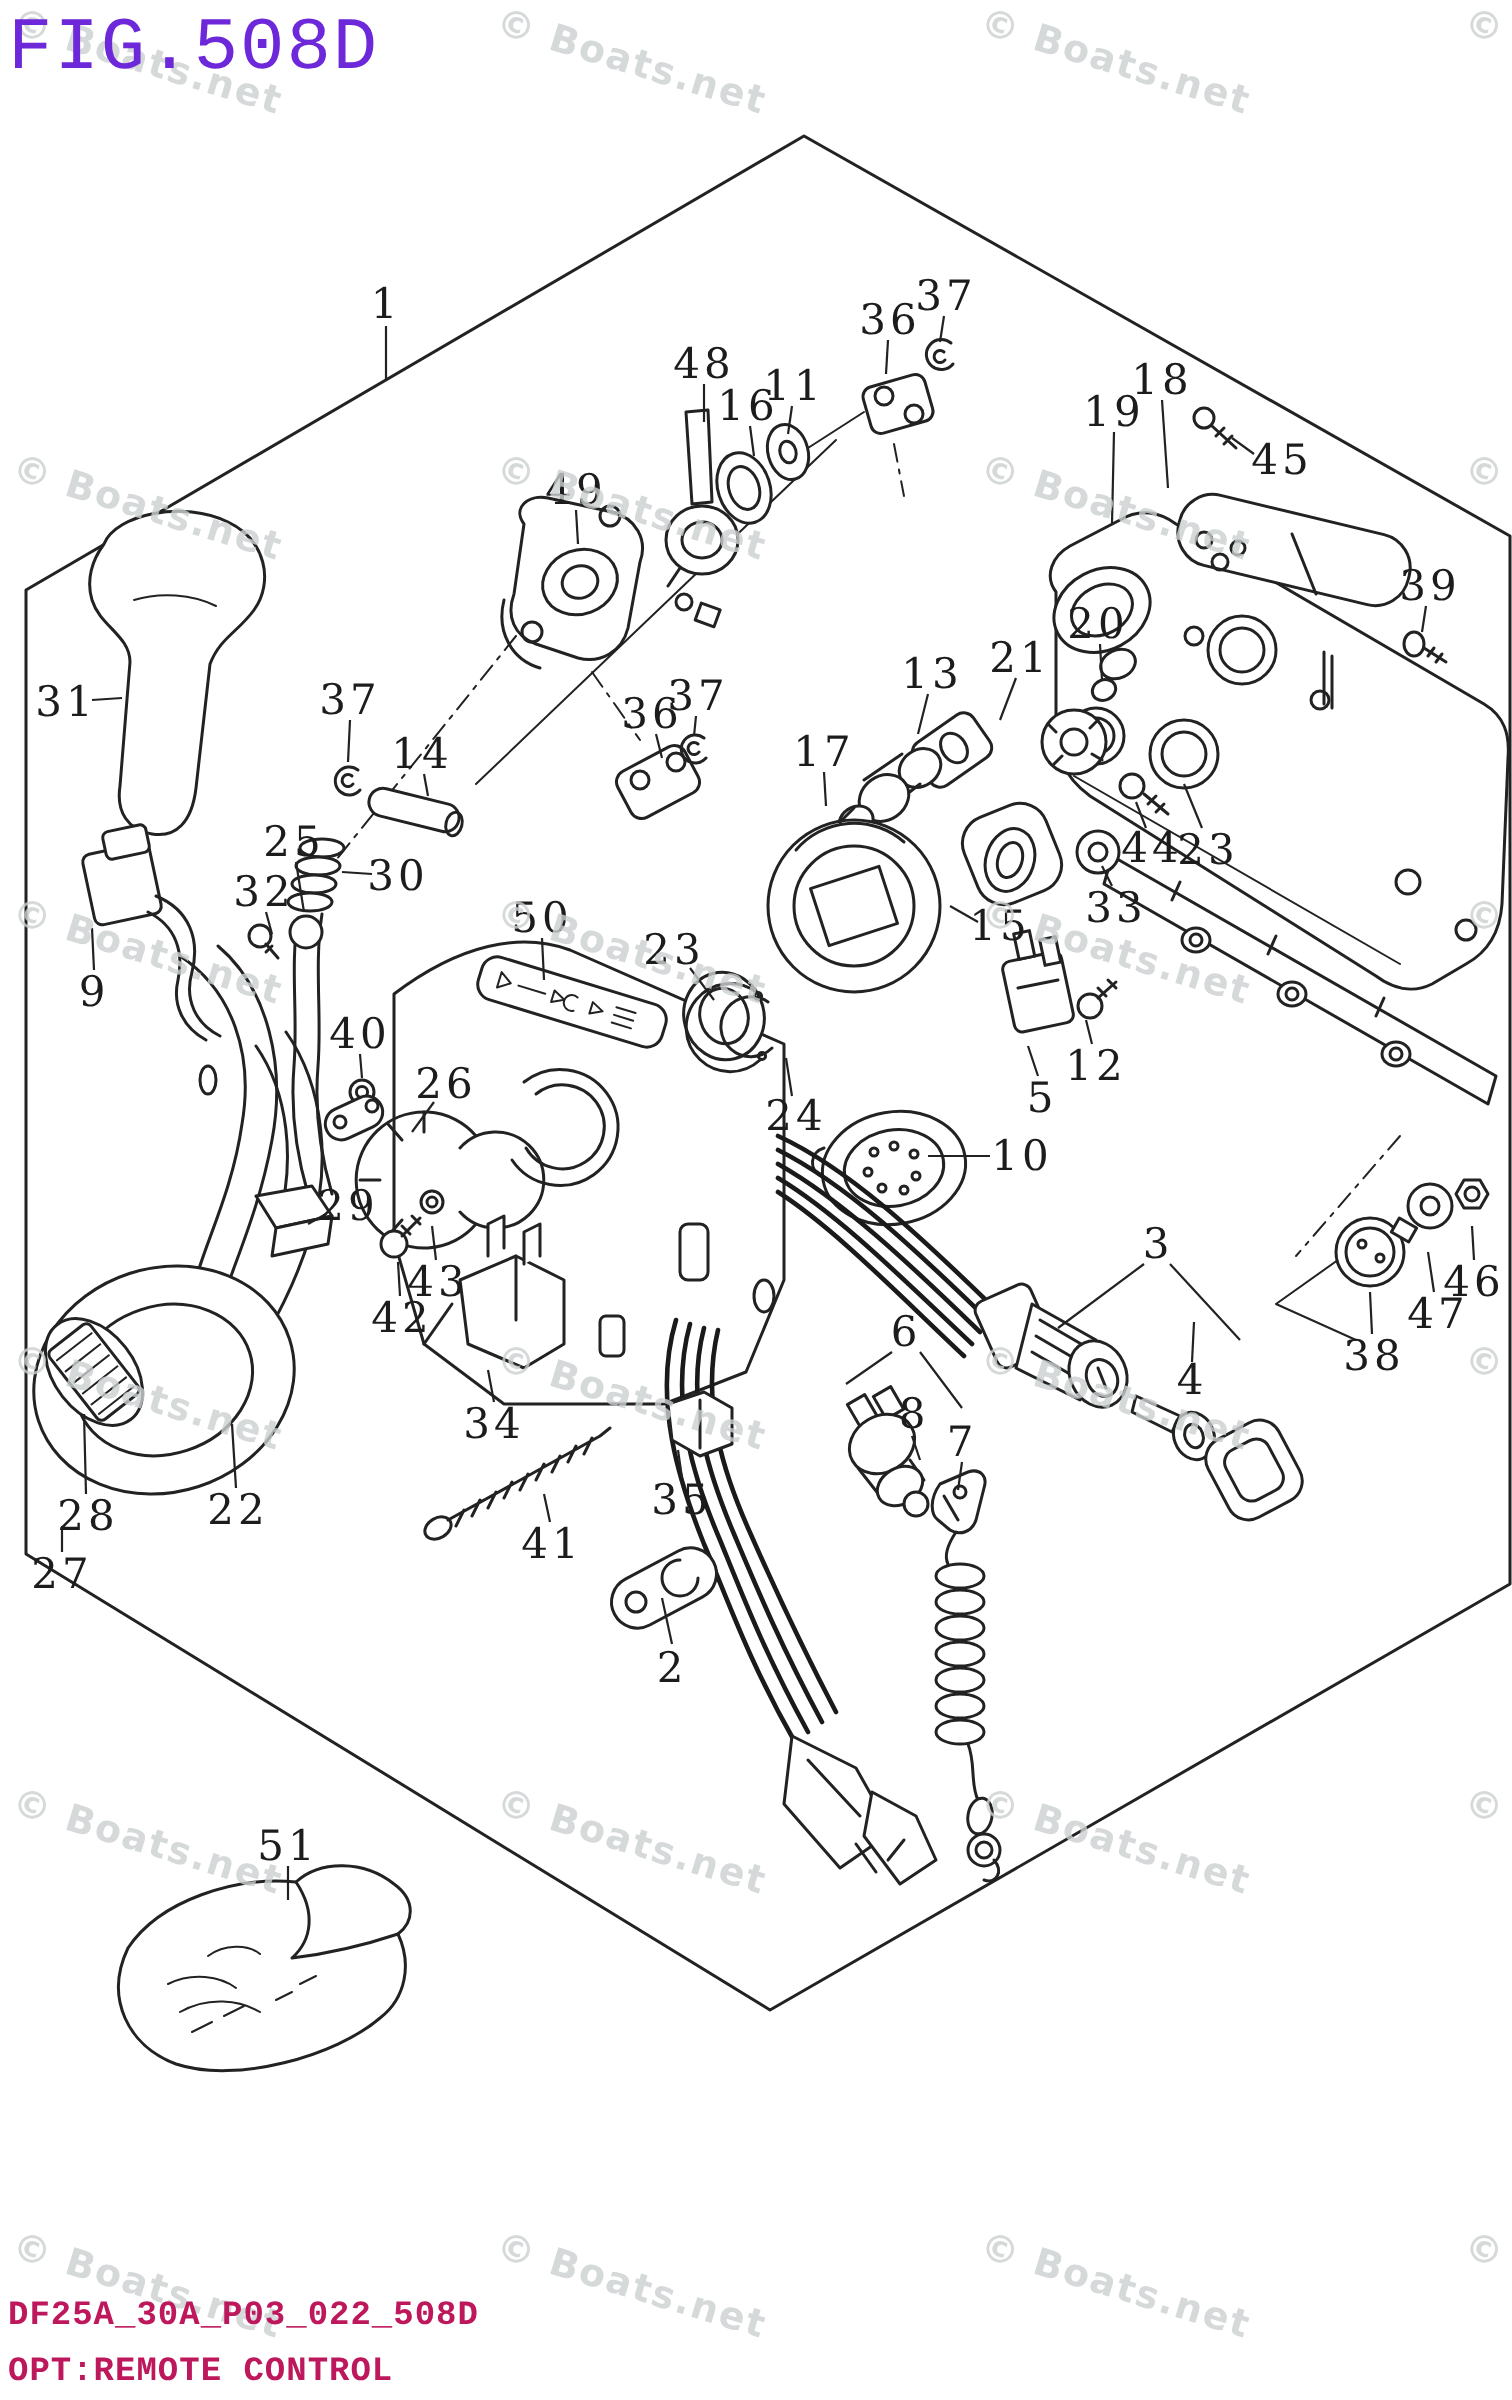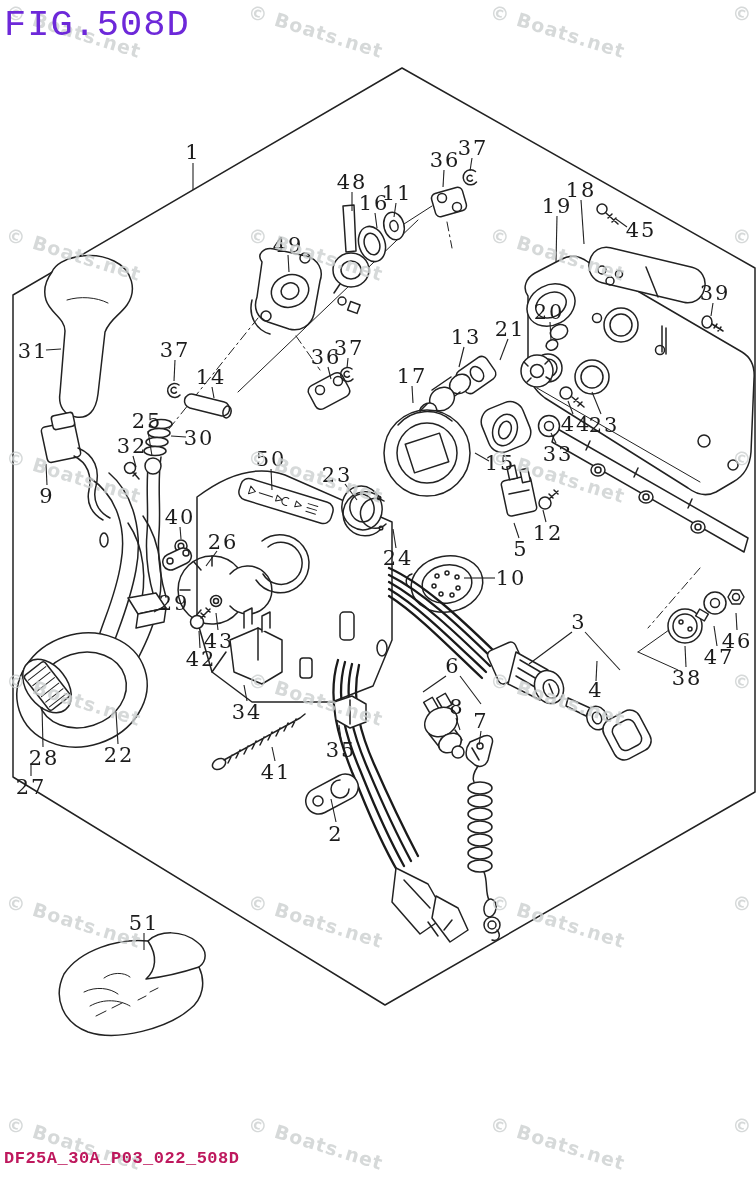--- a/index.html
+++ b/index.html
@@ -537,15 +537,16 @@
       <div class="wm" style="left: 10px; top: 1112px; color: rgb(204, 208, 208); opacity: 0.8; transform: rotate(17deg);">© Boats.net</div>
       <div class="wm" style="left: 252px; top: 1112px; color: rgb(204, 208, 208); opacity: 0.8; transform: rotate(17deg);">© Boats.net</div>
       <div class="wm" style="left: 494px; top: 1112px; color: rgb(204, 208, 208); opacity: 0.8; transform: rotate(17deg);">© Boats.net</div>
       <div class="wm" style="left: 736px; top: 1112px; color: rgb(204, 208, 208); opacity: 0.8; transform: rotate(17deg);">© Boats.net</div>
     </div>
 
 <div class="title">FIG.508D</div>
 
 <div class="footer">
   <div>DF25A_30A_P03_022_508D</div>
+  <div>OPT:REMOTE CONTROL</div>
 </div>
 
 </div>
 
 </body></html>

